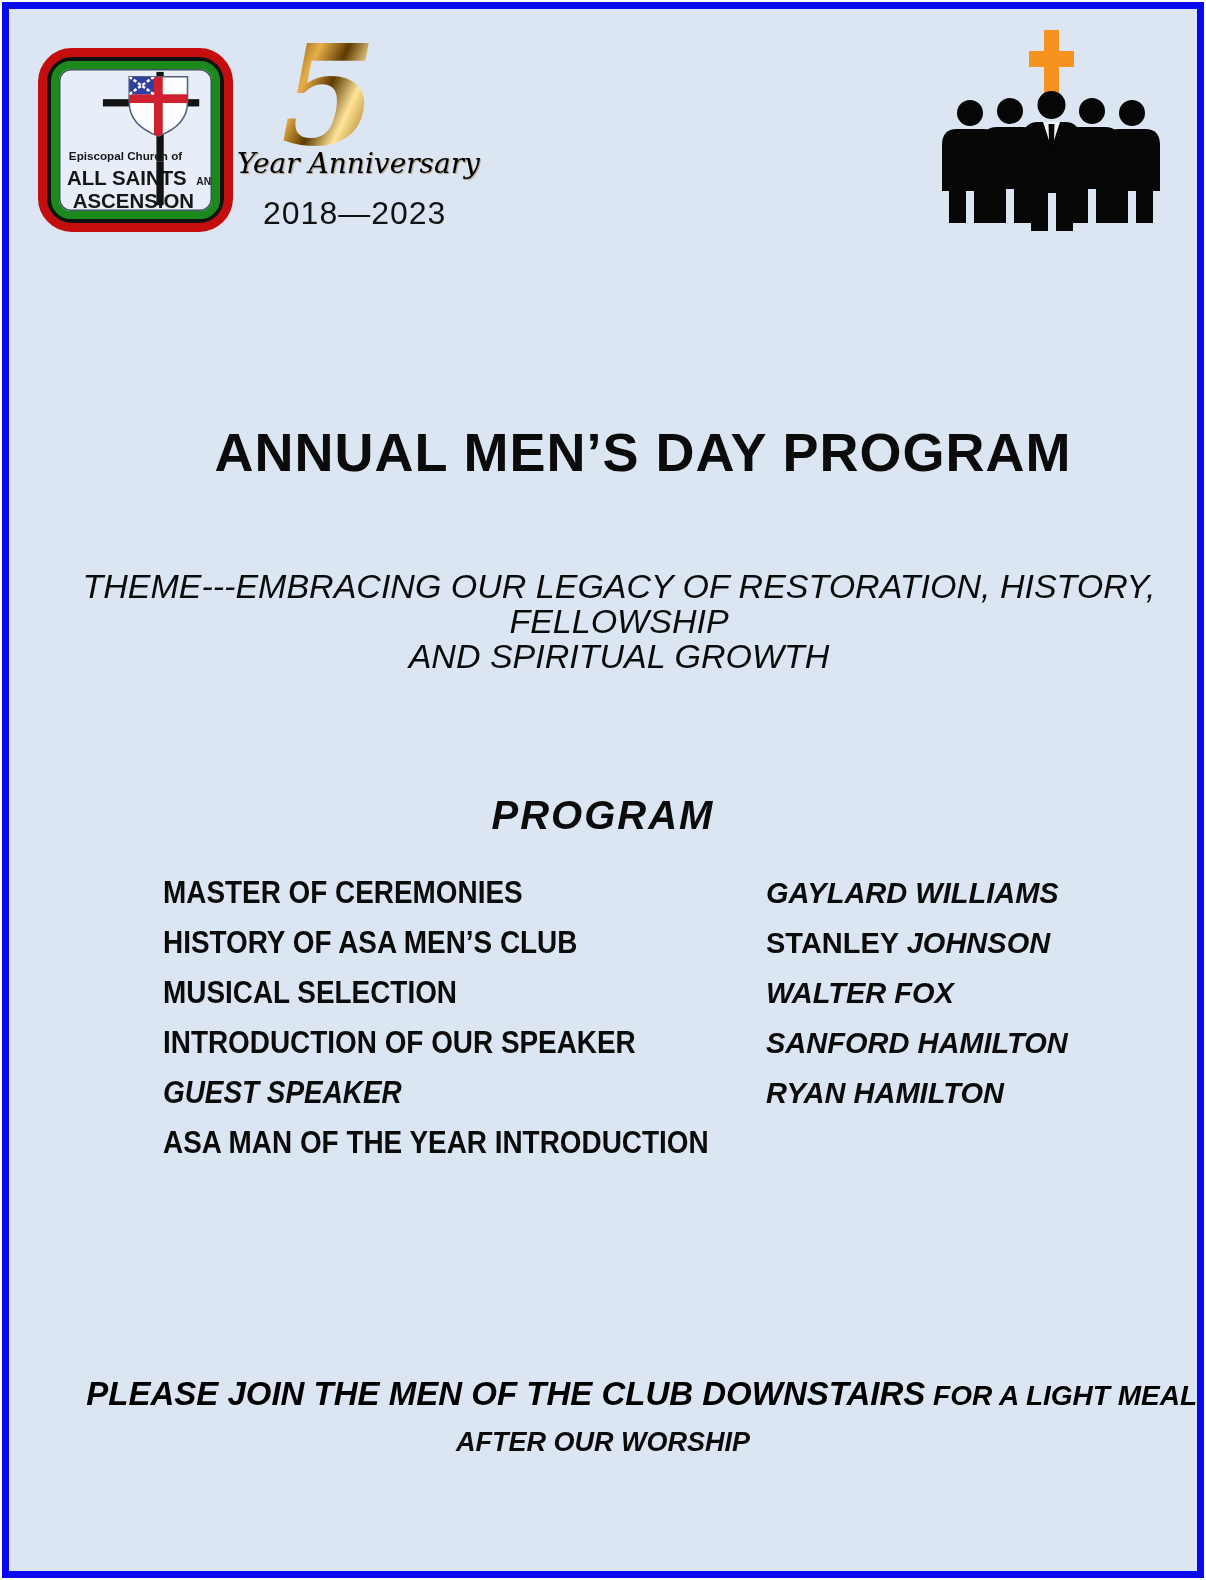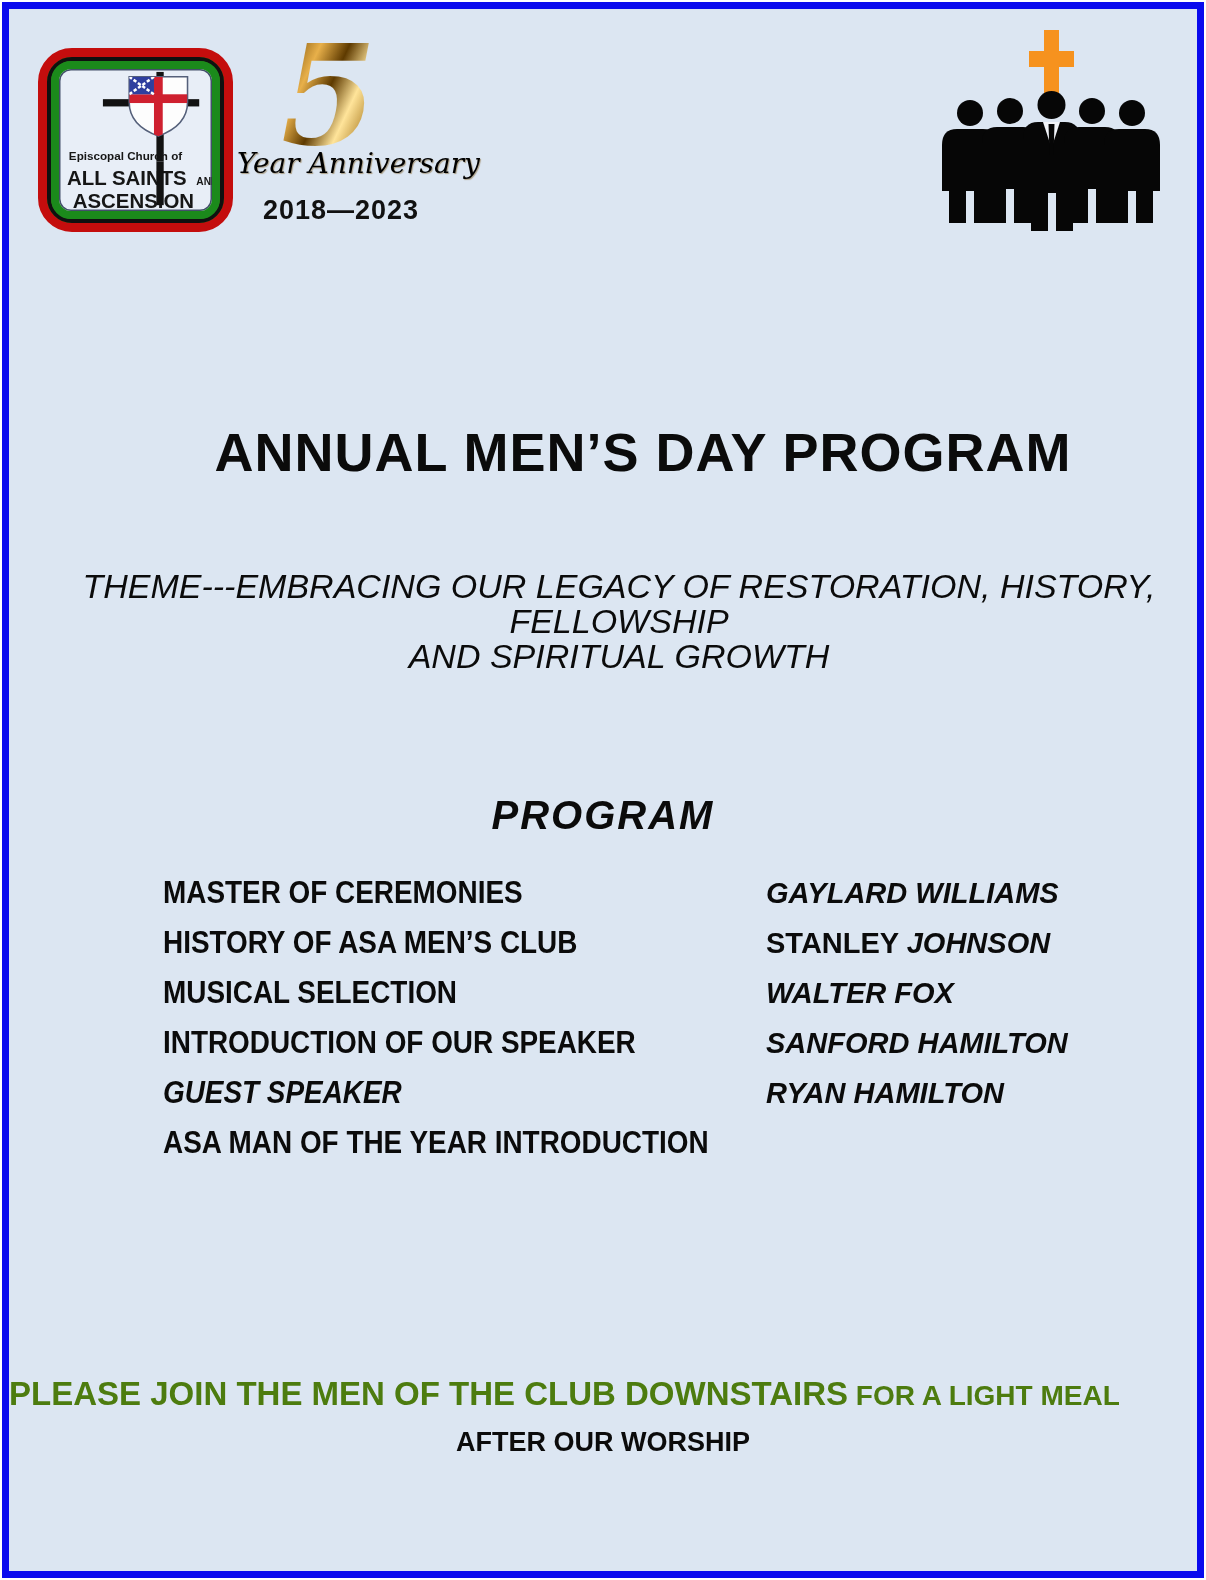--- a/index.html
+++ b/index.html
@@ -22,46 +22,46 @@
   .logo-in svg{display:block;width:100%;height:100%;}
   
   .anniv-5{position:absolute;left:272px;top:18px;font-family:"DejaVu Serif",serif;
      font-weight:bold;font-style:italic;font-size:138px;line-height:1;
      color:#8a5a08;
      background:linear-gradient(115deg,#6b4200 8%,#e8b04a 30%,#5e3a00 48%,#ffe49a 66%,#9c6a0d 88%);
      -webkit-background-clip:text;background-clip:text;-webkit-text-fill-color:transparent;}
   .anniv-script{position:absolute;left:228px;top:138px;width:220px;
      font-family:"DejaVu Serif",serif;font-style:italic;font-weight:normal;font-size:28px;
      color:#000000;text-shadow:1px 1px 1px rgba(110,70,0,.45);white-space:nowrap;}
-  .anniv-years{position:absolute;left:254px;top:186px;font-size:27px;font-weight:bold;color:#111;letter-spacing:1px;}
+  .anniv-years{position:absolute;left:254px;top:186px;font-size:32px;font-weight:normal;color:#111;letter-spacing:1px;}
   
   .men{position:absolute;left:931px;top:16px;width:220px;height:210px;}
   .men svg{display:block;width:100%;height:100%;}
   
   .title{position:absolute;left:0;top:412px;width:100%;text-align:center;
      font-size:54px;font-weight:bold;color:#0b0b0b;letter-spacing:1px;margin-left:40px;}
   .theme{position:absolute;left:16px;top:560px;width:100%;text-align:center;
      font-size:34px;line-height:35px;font-weight:normal;font-style:italic;color:#0b0b0b;}
   .prog-head{position:absolute;left:0;top:784px;width:100%;text-align:center;
      font-size:40px;font-weight:bold;font-style:italic;color:#0b0b0b;letter-spacing:2px;}
   
   .plist{position:absolute;left:154px;top:859px;width:920px;}
   .prow{position:relative;height:50px;}
   .role{position:absolute;left:0;top:50%;transform:translateY(-50%) scaleX(0.9);transform-origin:left center;
      font-size:31px;font-weight:bold;color:#0b0b0b;white-space:nowrap;}
   .role.italic{font-style:italic;}
   .pname{position:absolute;left:603px;top:50%;transform:translateY(-50%);
      font-size:29px;font-weight:bold;color:#0b0b0b;white-space:nowrap;}
   .pname .it{font-style:italic;}
   
-  .foot1{position:absolute;left:0;top:1366px;width:100%;text-align:left;
-     font-weight:bold;color:#4d7c0f;font-size:33px;white-space:nowrap;}
+  .foot1{position:absolute;left:0;top:1366px;width:100%;text-align:right;
+     font-weight:bold;font-style:italic;color:#000000;font-size:33px;white-space:nowrap;}
   .foot1 .small{font-size:28px;}
   .foot2{position:absolute;left:0;top:1418px;width:100%;text-align:center;
-     font-weight:bold;color:#0b0b0b;font-size:27px;}
+     font-weight:bold;font-style:italic;color:#0b0b0b;font-size:27px;}
   .svg-txt{font-family:"Liberation Sans",sans-serif;font-weight:bold;fill:#161616;}
 </style>
 </head>
 <body>
 
 <div class="page">
 
   <div class="logo">
     <div class="logo-mid">
       <div class="logo-in">

